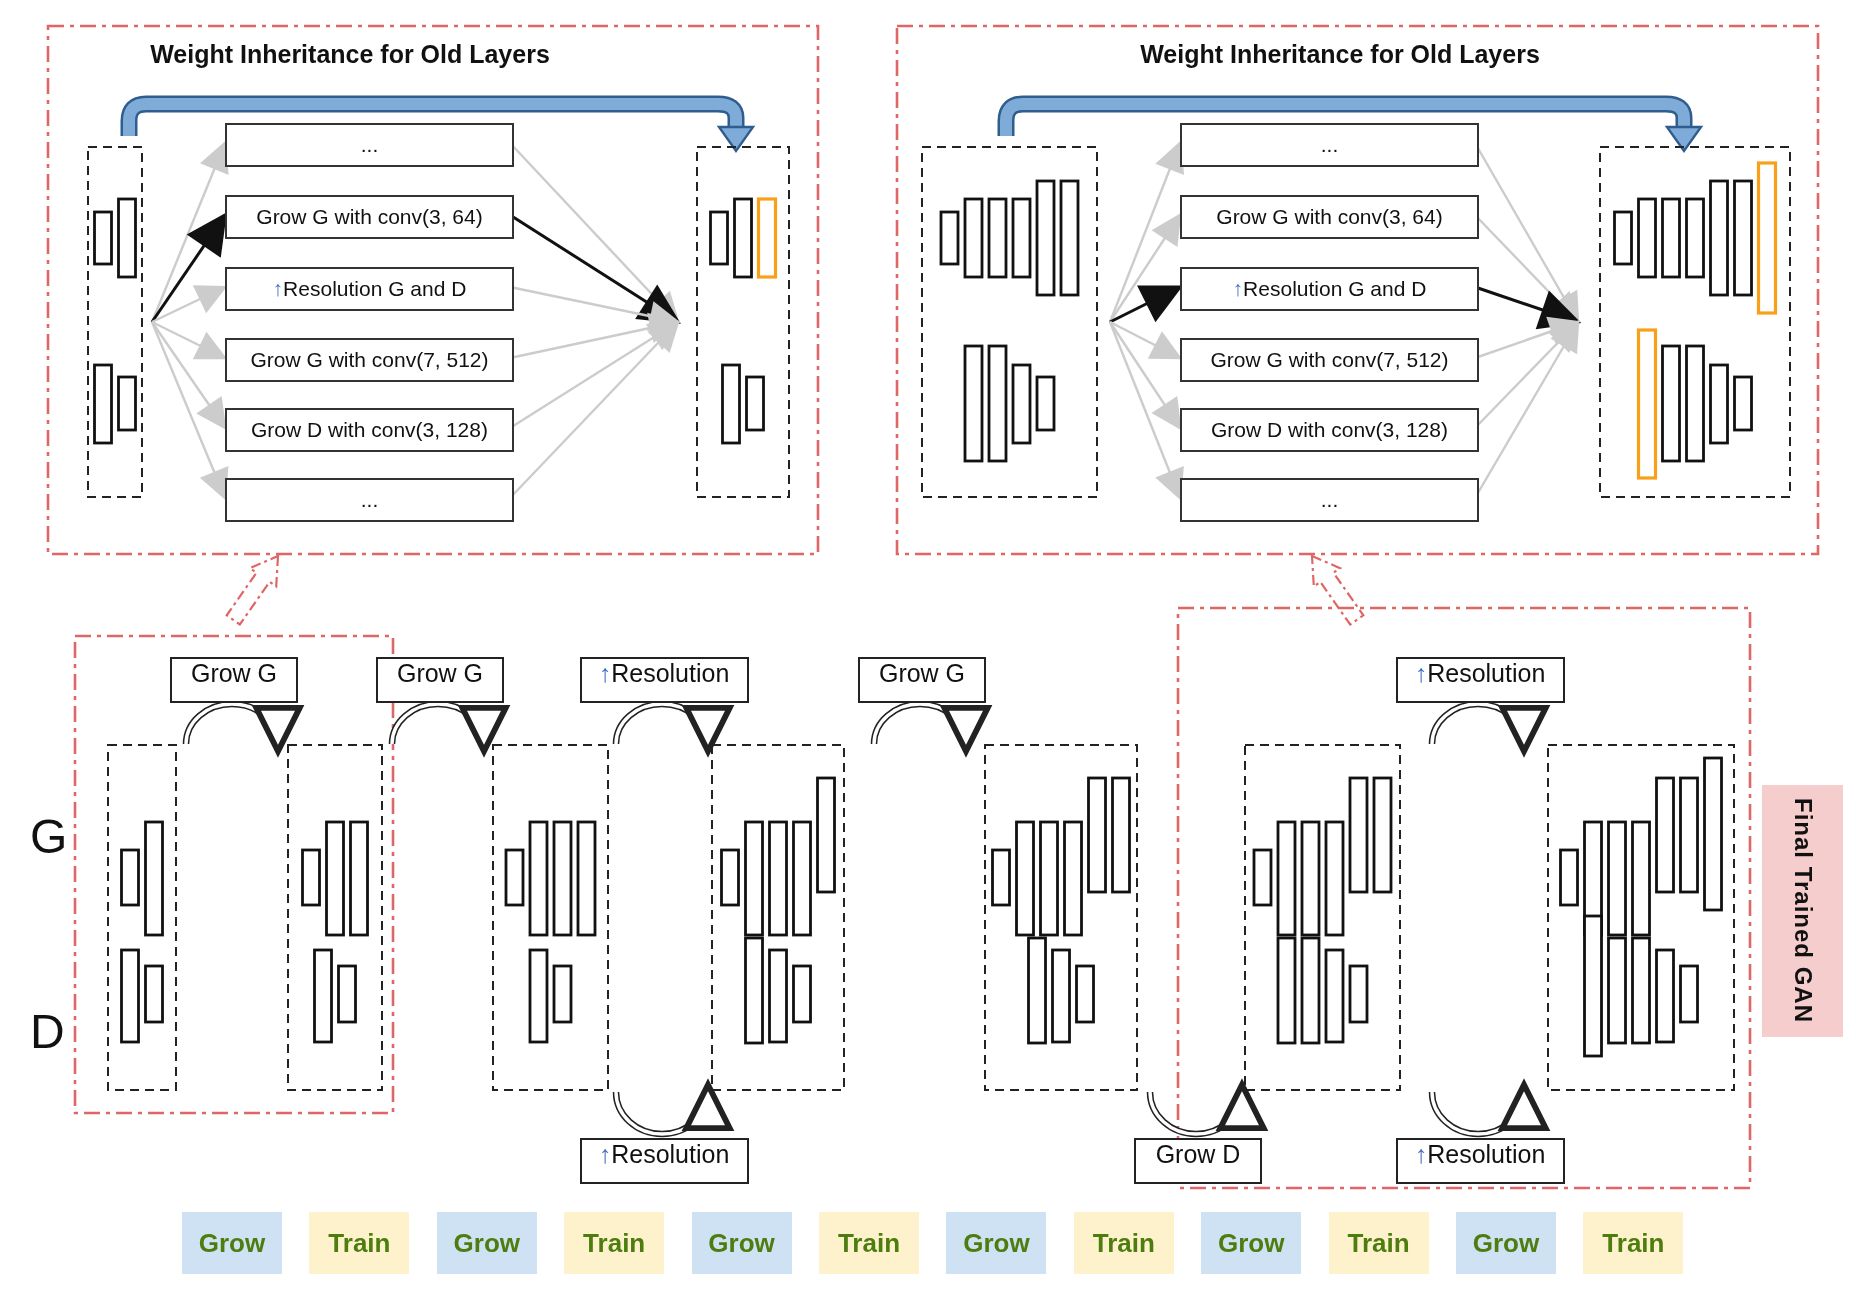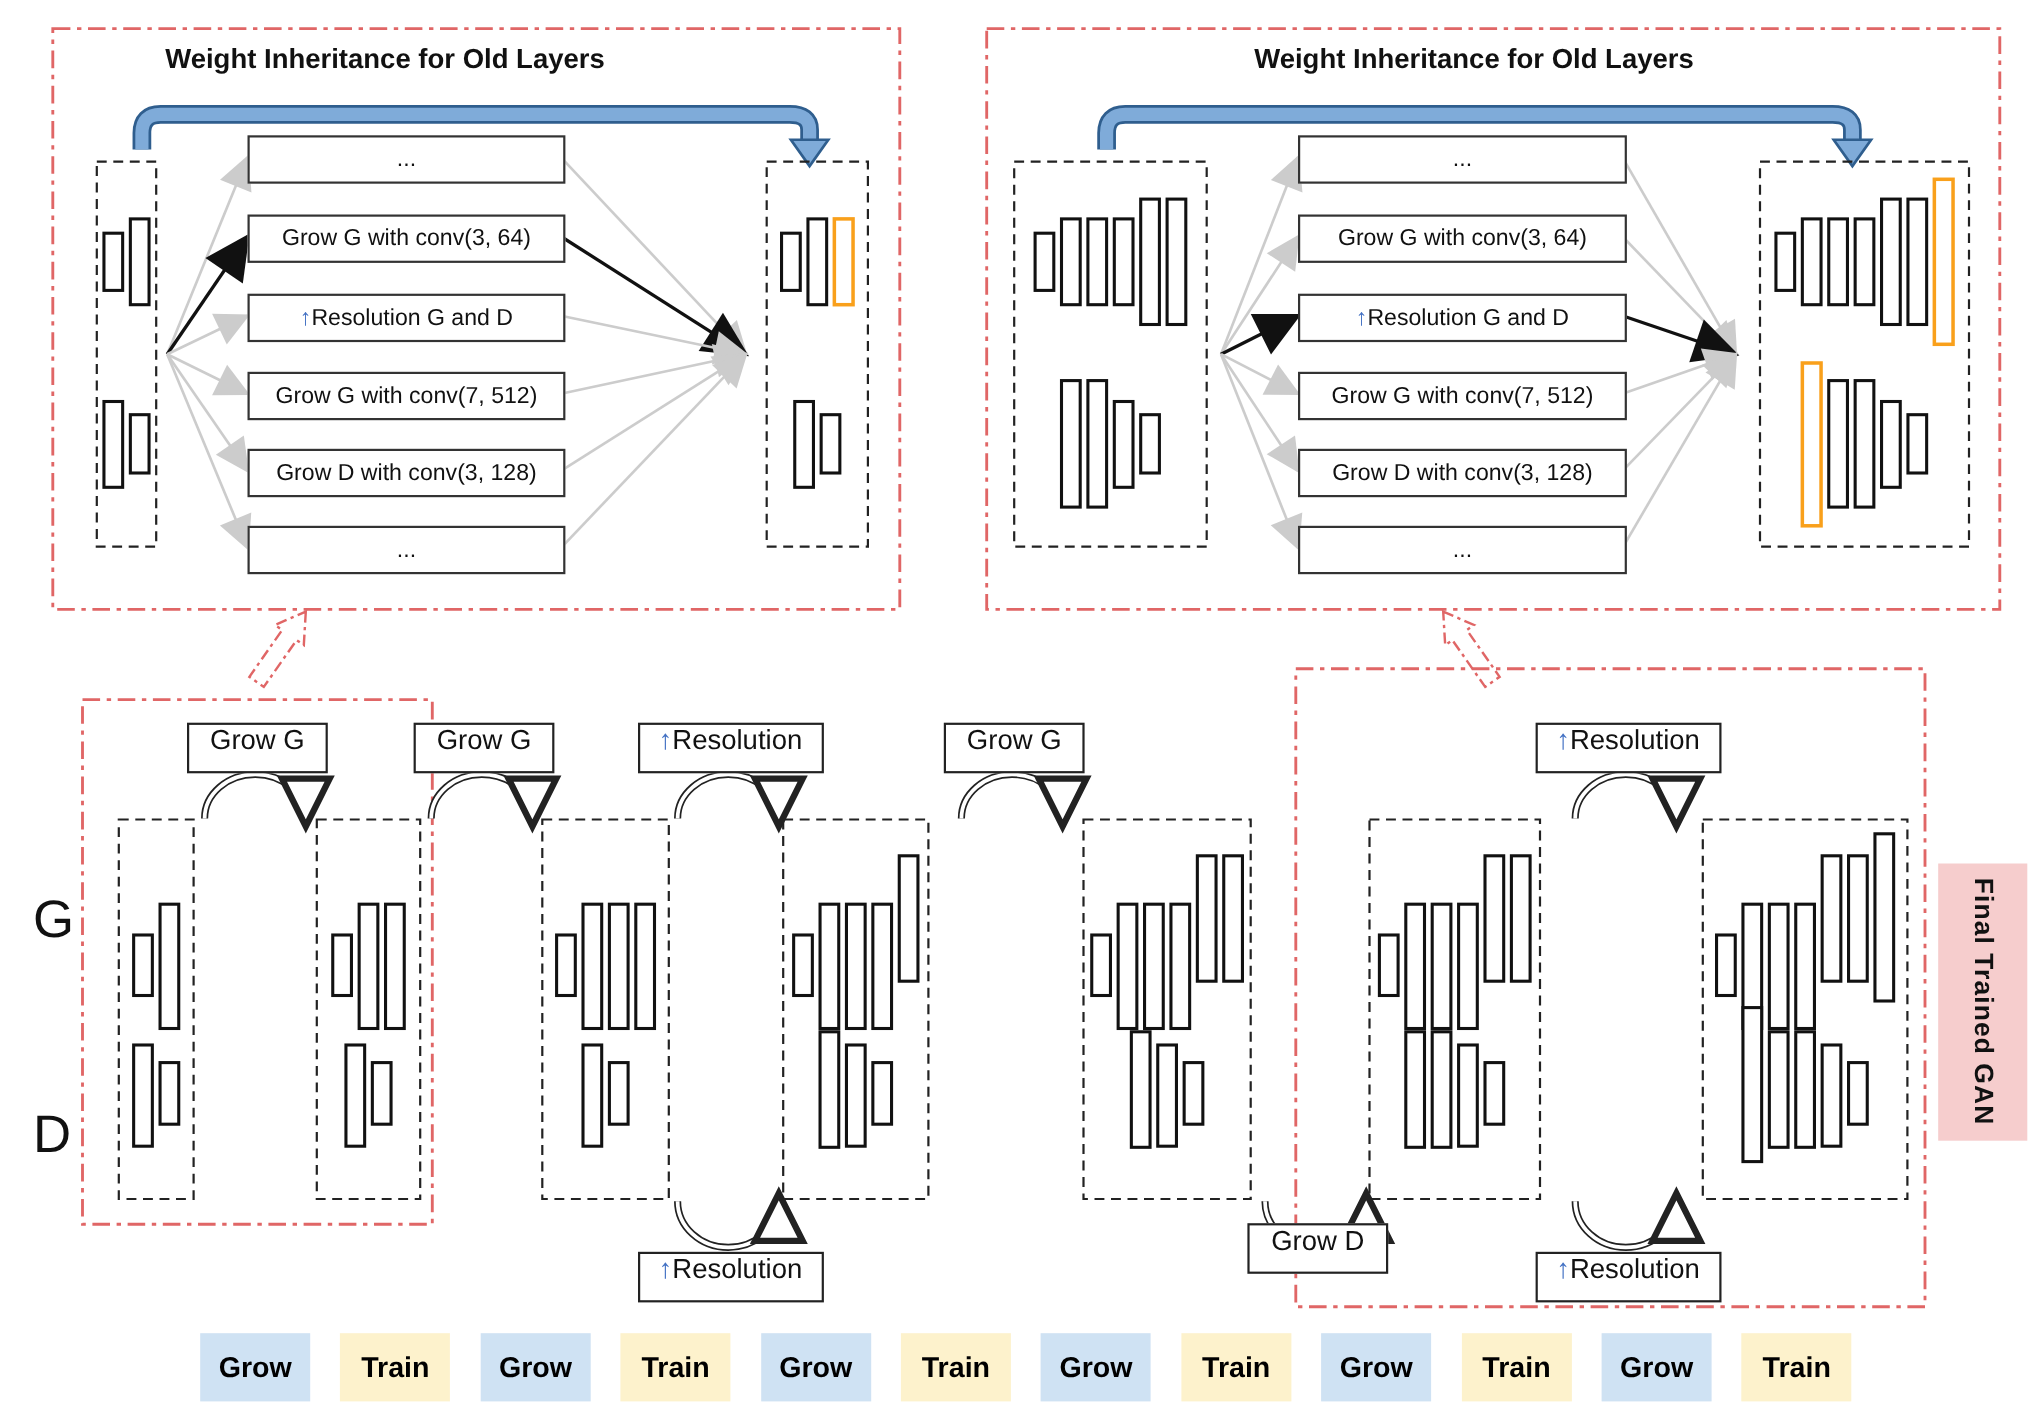--- a/index.html
+++ b/index.html
@@ -9,21 +9,21 @@
   svg{position:absolute;left:0;top:0;z-index:1;}
   .layer{position:absolute;left:0;top:0;width:100%;height:100%;z-index:2;pointer-events:none;padding-left:46px;}
   .panel-title{position:absolute;width:560px;text-align:center;font-size:25px;font-weight:bold;color:#111;}
   .action-box{position:absolute;background:#fff;border:2px solid #333;display:flex;
               align-items:center;justify-content:center;font-size:21px;color:#111;white-space:pre;}
   .trans-label{position:absolute;background:#fff;border:2px solid #222;display:flex;
                align-items:flex-start;justify-content:center;font-size:25px;color:#111;white-space:pre;}
   .up-blue{color:#4472C4;}
   .gd-label{position:absolute;font-size:48px;color:#111;}
   .badge{position:absolute;display:flex;align-items:center;justify-content:center;
-         font-size:26px;font-weight:bold;color:#000000;}
+         font-size:26px;font-weight:bold;color:#4d7c0f;}
   .final-tag{position:absolute;writing-mode:vertical-rl;display:flex;align-items:center;justify-content:center;
              font-size:24px;font-weight:bold;color:#111;letter-spacing:1px;}
 </style>
 </head>
 <body>
 
 <div class="canvas">
   <svg id="art" width="1856" height="1293" viewBox="0 0 1856 1293">
     <defs>
       <marker id="mGray" viewBox="0 0 14 14" refX="12" refY="7" markerWidth="15" markerHeight="15" orient="auto">
@@ -211,21 +211,21 @@
       <div class="action-box abs" style="left: 1180px; top: 267px; width: 295px; height: 40px;"><span class="up-blue">↑</span><span>Resolution G and D</span></div>
       <div class="action-box abs" style="left: 1180px; top: 338px; width: 295px; height: 40px;"><span>Grow G with conv(7, 512)</span></div>
       <div class="action-box abs" style="left: 1180px; top: 408px; width: 295px; height: 40px;"><span>Grow D with conv(3, 128)</span></div>
       <div class="action-box abs" style="left: 1180px; top: 478px; width: 295px; height: 40px;"><span>...</span></div>
       <div class="trans-label abs" style="left: 170px; top: 657px; width: 124px; height: 42px;"><span>Grow G</span></div>
       <div class="trans-label abs" style="left: 376px; top: 657px; width: 124px; height: 42px;"><span>Grow G</span></div>
       <div class="trans-label abs" style="left: 579.5px; top: 657px; width: 165px; height: 42px;"><span class="up-blue">↑</span><span>Resolution</span></div>
       <div class="trans-label abs" style="left: 858px; top: 657px; width: 124px; height: 42px;"><span>Grow G</span></div>
       <div class="trans-label abs" style="left: 1395.5px; top: 657px; width: 165px; height: 42px;"><span class="up-blue">↑</span><span>Resolution</span></div>
       <div class="trans-label abs" style="left: 579.5px; top: 1138px; width: 165px; height: 42px;"><span class="up-blue">↑</span><span>Resolution</span></div>
-      <div class="trans-label abs" style="left: 1134px; top: 1112px; width: 124px; height: 42px;"><span>Grow D</span></div>
+      <div class="trans-label abs" style="left: 1134px; top: 1138px; width: 124px; height: 42px;"><span>Grow D</span></div>
       <div class="trans-label abs" style="left: 1395.5px; top: 1138px; width: 165px; height: 42px;"><span class="up-blue">↑</span><span>Resolution</span></div>
       <div class="gd-label abs" style="left: 30px; top: 809px; width: 60px; height: 52px;">G</div>
       <div class="gd-label abs" style="left: 30px; top: 1004px; width: 60px; height: 52px;">D</div>
       <div class="badge abs" style="left: 182px; top: 1212px; width: 100px; height: 62px; background: rgb(207, 226, 243);">Grow</div>
       <div class="badge abs" style="left: 309.4px; top: 1212px; width: 100px; height: 62px; background: rgb(253, 242, 204);">Train</div>
       <div class="badge abs" style="left: 436.8px; top: 1212px; width: 100px; height: 62px; background: rgb(207, 226, 243);">Grow</div>
       <div class="badge abs" style="left: 564.2px; top: 1212px; width: 100px; height: 62px; background: rgb(253, 242, 204);">Train</div>
       <div class="badge abs" style="left: 691.6px; top: 1212px; width: 100px; height: 62px; background: rgb(207, 226, 243);">Grow</div>
       <div class="badge abs" style="left: 819px; top: 1212px; width: 100px; height: 62px; background: rgb(253, 242, 204);">Train</div>
       <div class="badge abs" style="left: 946.4px; top: 1212px; width: 100px; height: 62px; background: rgb(207, 226, 243);">Grow</div>

